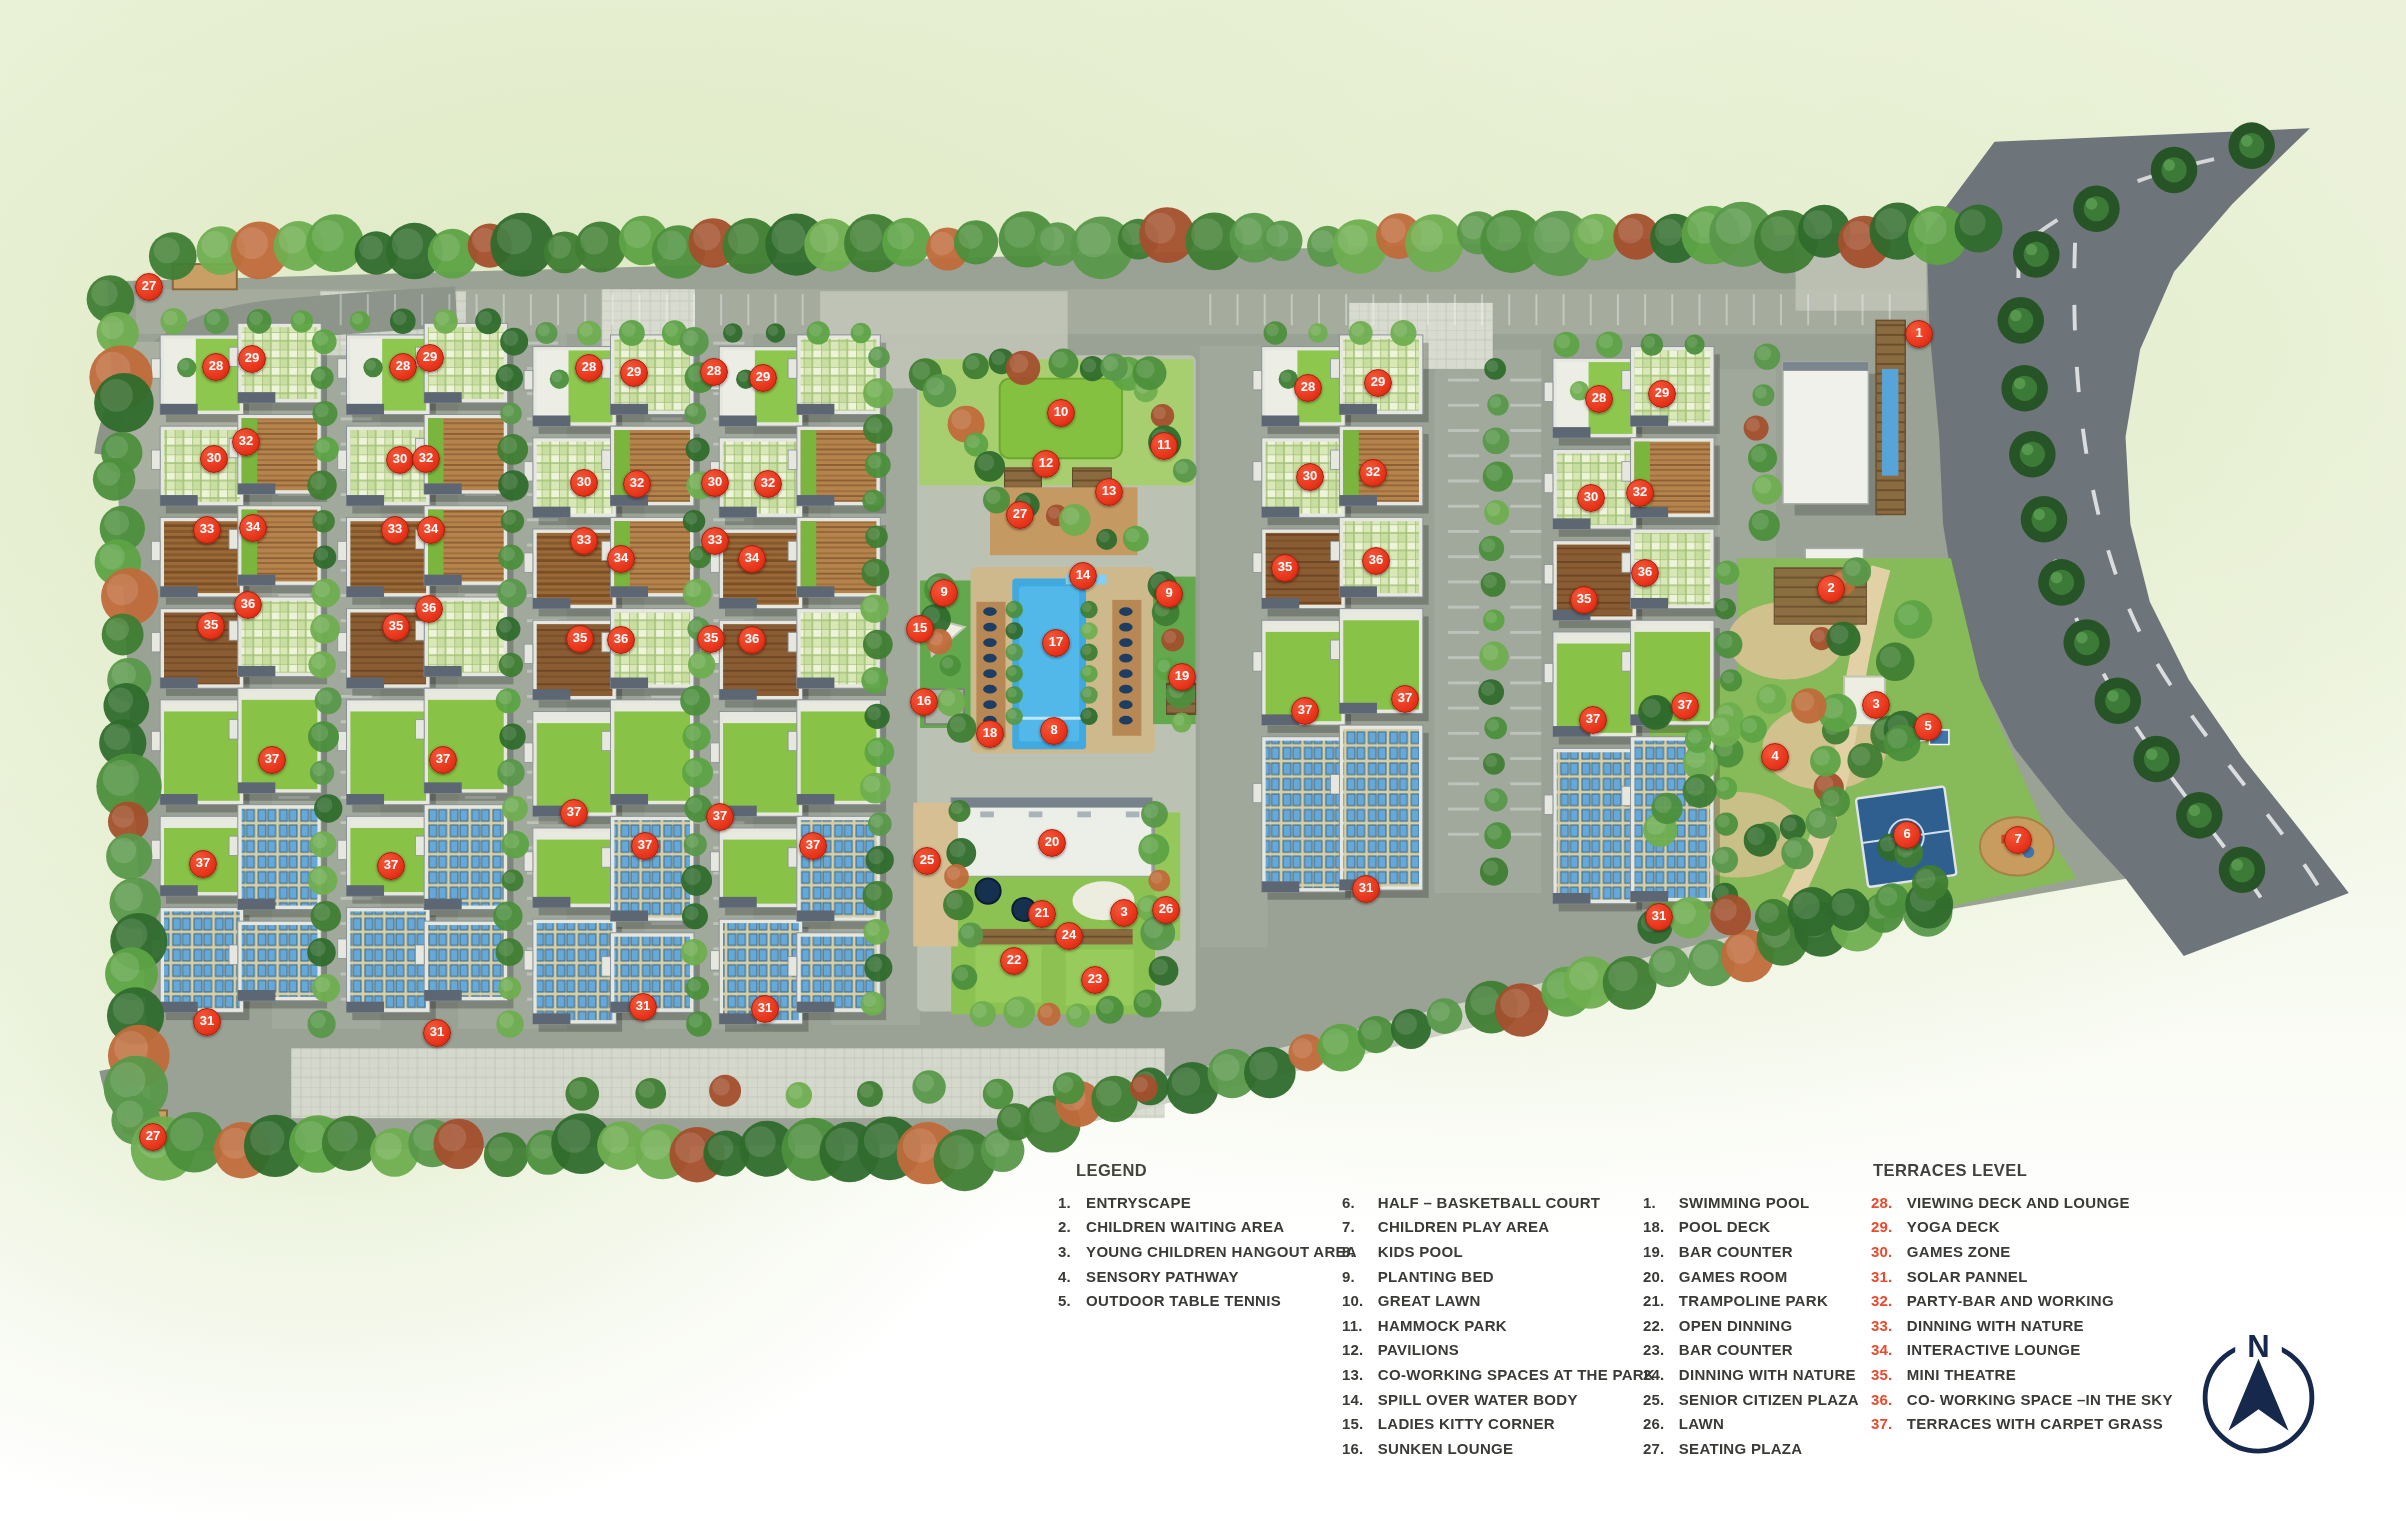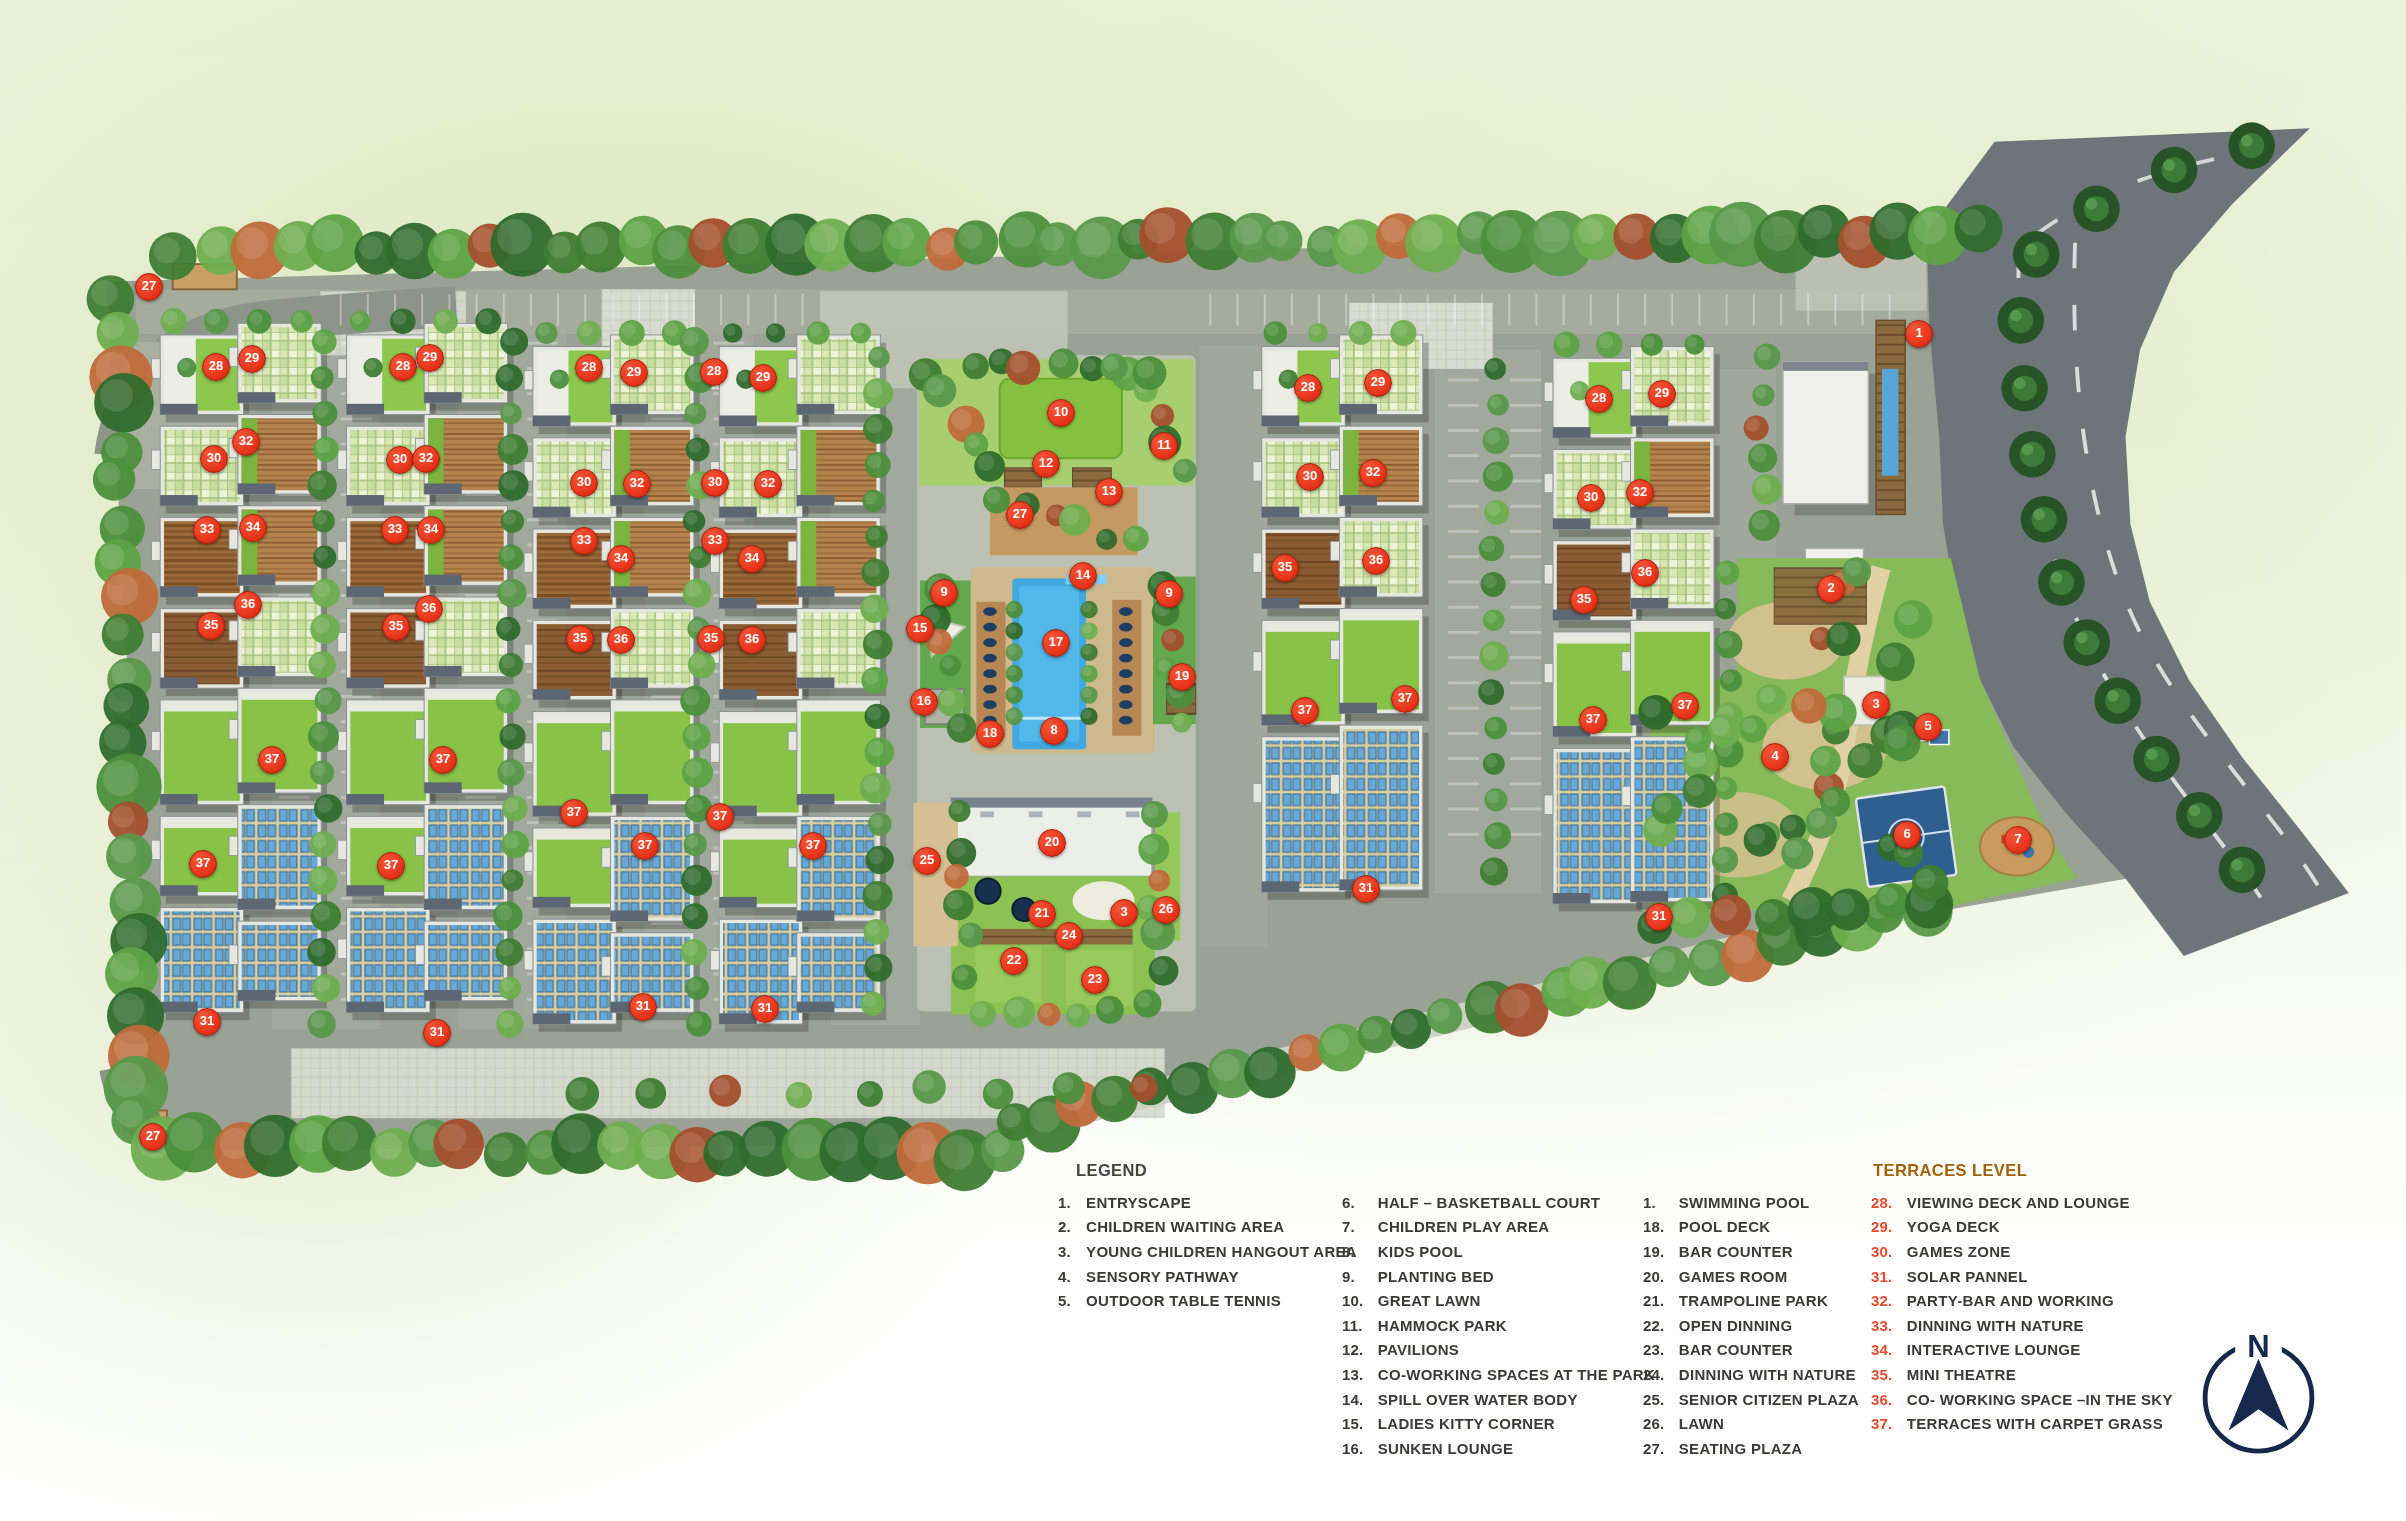--- a/index.html
+++ b/index.html
@@ -22,21 +22,21 @@
   .mk{
     position:absolute;width:26px;height:26px;border-radius:50%;
     background:radial-gradient(circle at 35% 32%, #f4573a 0%, #e8361c 60%, #c6220c 100%);
     border:1px solid #a81d08;color:#fff;
     font-size:13px;font-weight:700;line-height:24px;text-align:center;
     transform:translate(-50%,-50%);
     box-shadow:0 1px 2.9px rgba(0,0,0,.45);
   }
   #legend-block{position:absolute;left:0;top:0;width:2407px;height:1522px;}
   .lhead{position:absolute;font-size:16.5px;font-weight:700;letter-spacing:0.4px;color:#43443c;}
-  .lhead.red{color:#a16207;}
+  .lhead.red{color:#404040;}
   .lcol{position:absolute;}
   .lrow{display:flex;height:24.6px;align-items:center;}
   .ln{font-size:15px;font-weight:700;color:#3a3a36;letter-spacing:0.2px;flex:0 0 auto;}
   .ll{font-size:15px;font-weight:700;color:#3a3a36;letter-spacing:0.3px;margin-left:6.8px;white-space:nowrap;}
   .lcol.c1 .ln{width:21.3px;}
   .lcol.c2 .ln,.lcol.c3 .ln,.lcol.c4 .ln{width:29px;}
   .lcol.c4 .ln{color:#e84a2e;}
 </style>
 </head>
 <body>

